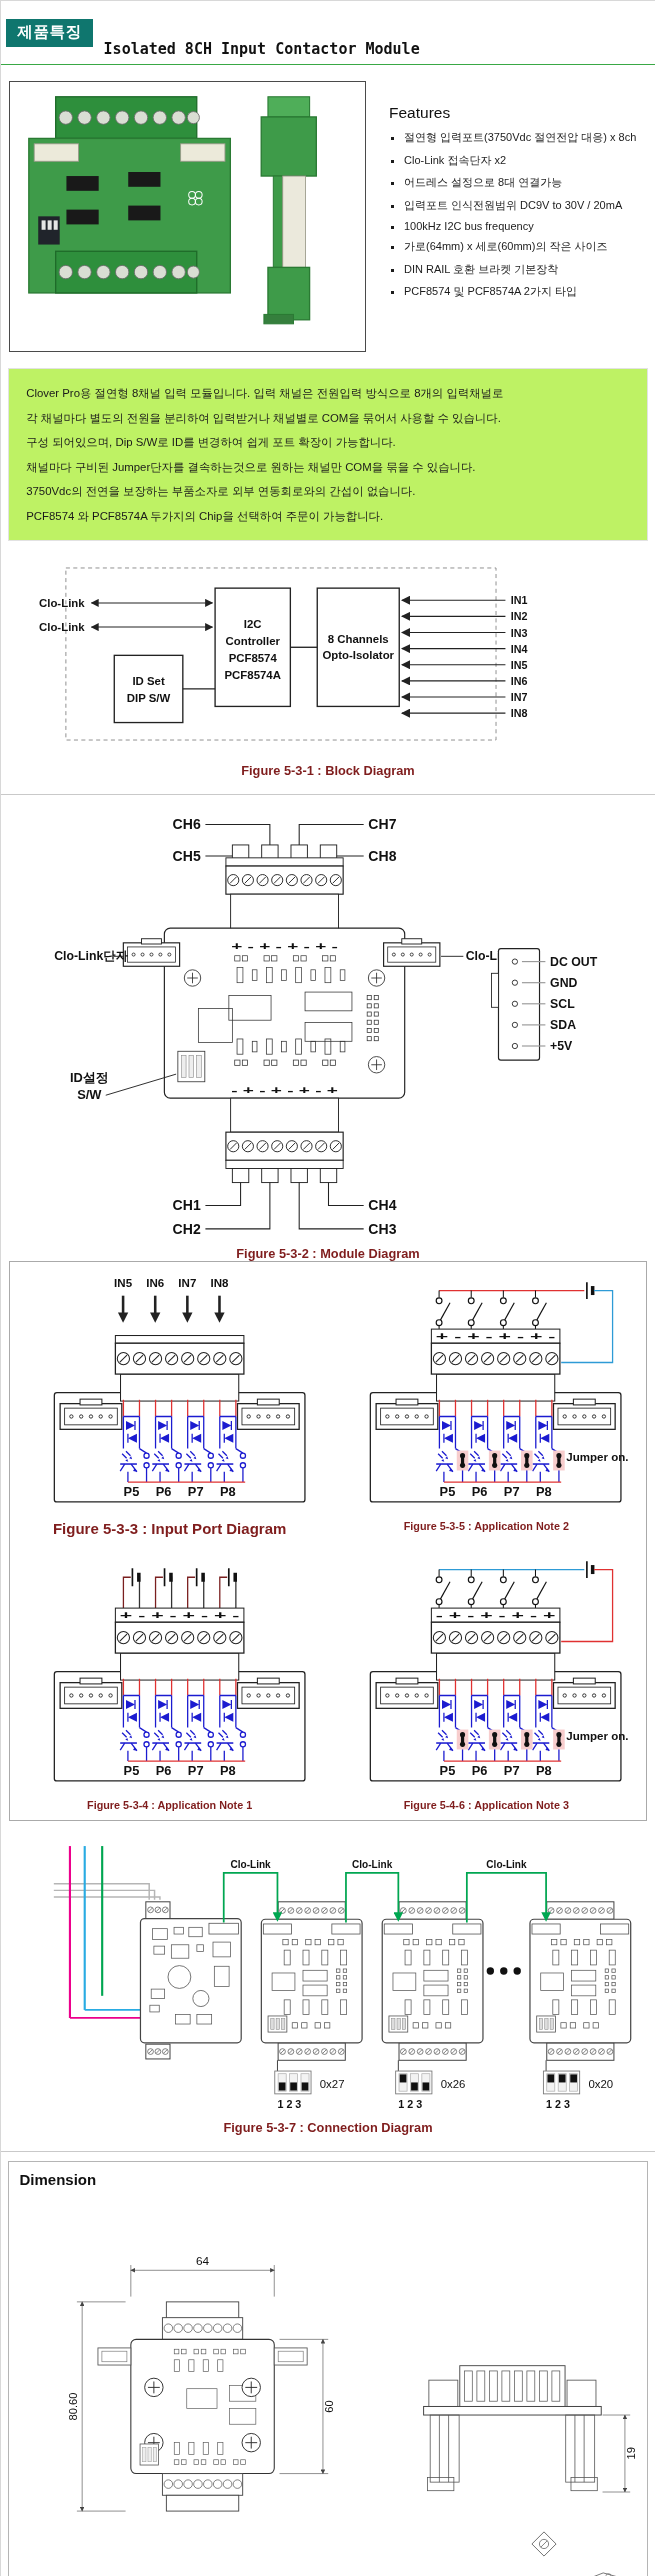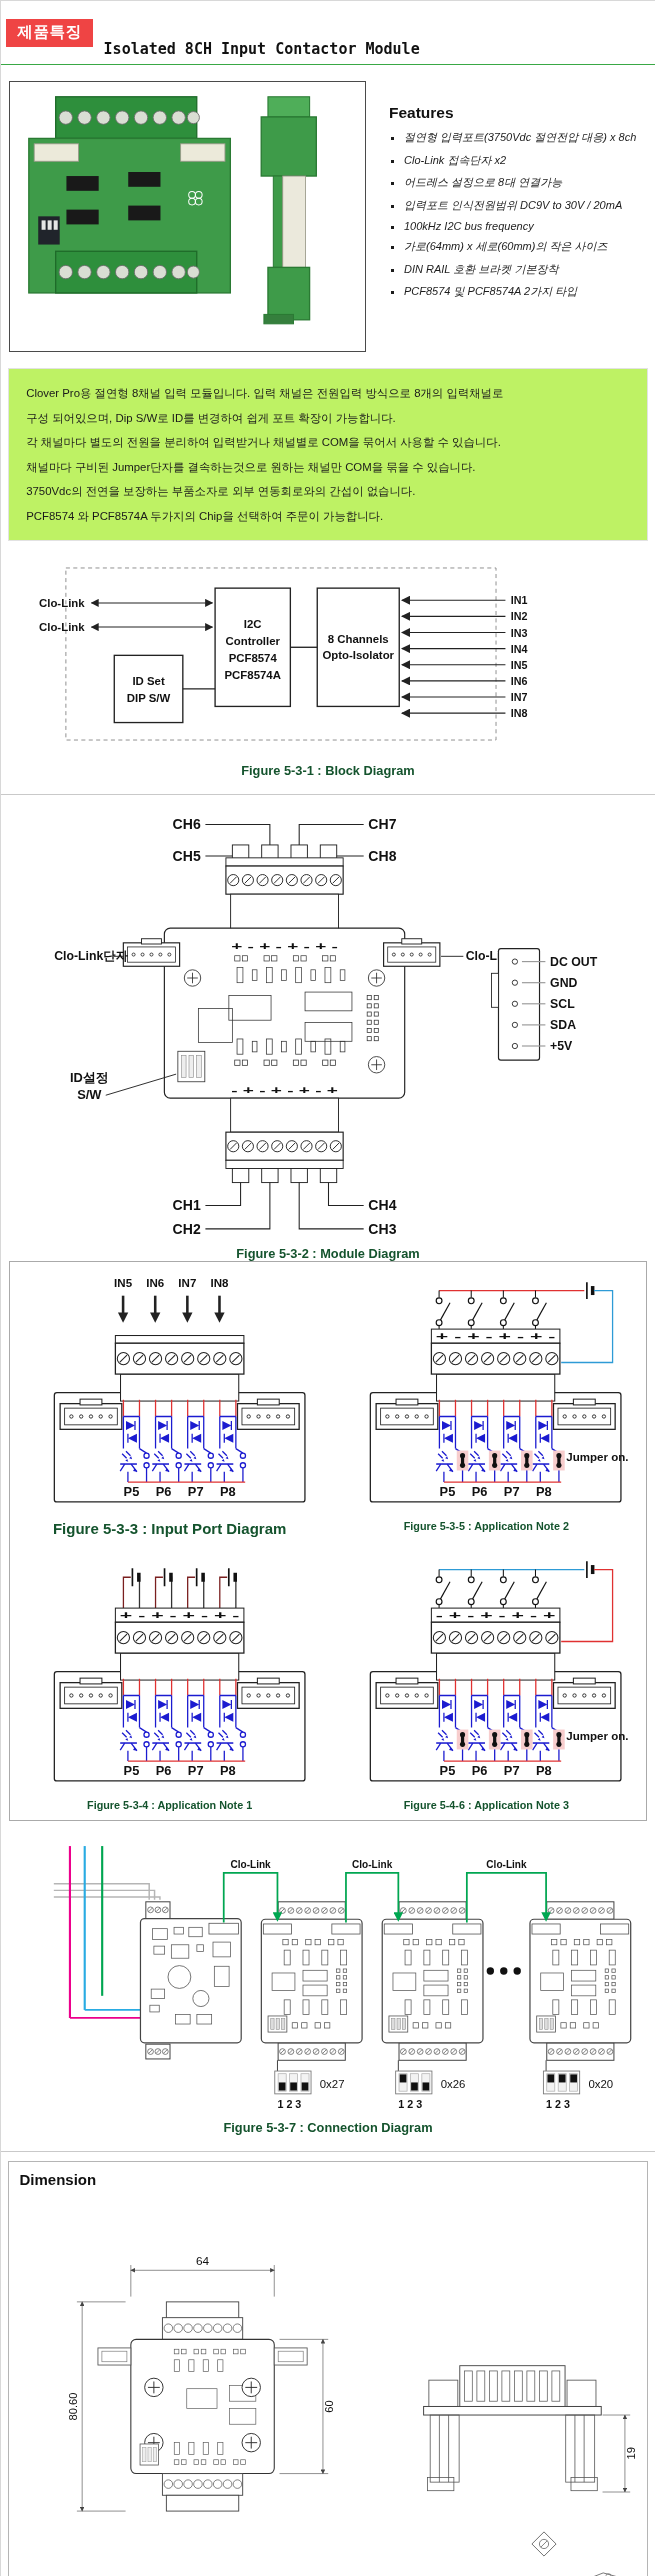--- a/index.html
+++ b/index.html
@@ -1,30 +1,30 @@
 <!DOCTYPE html>
 <html style="font-size:10.8px"><head>
 <meta charset="utf-8">
 <style>
   html,body{margin:0;padding:0;background:#fff;}
   .page{width:656px;min-height:2576px;box-sizing:border-box;border:0.7px solid #d8d8d8;
         font-family:"Liberation Sans",sans-serif;color:#111;background:#fff;padding:4px 0 13.4px;}
   .header{display:flex;align-items:center;gap:10.8px;padding:2.7px 0 6.7px 5.4px;border-bottom:1.3px solid #39A845;}
-  .badge{background:#ef4444;color:#fff;font-weight:bold;font-size:15.5px;padding:3.4px 10.8px;letter-spacing:0.7px;}
+  .badge{background:#0f766e;color:#fff;font-weight:bold;font-size:15.5px;padding:3.4px 10.8px;letter-spacing:0.7px;}
   .title{font-family:"DejaVu Sans Mono",monospace;font-size:15px;font-weight:bold;margin-top:32px;}
   .row1{display:flex;margin:16px 8px 0;}
   .photobox{width:355px;height:269px;border:1.3px solid #4a4a4a;flex:none;background:#fff;}
   .features{margin-left:23px;padding-top:23px;}
-  .features h3{font-size:15.5px;margin:0 0 8px;font-weight:bold;}
-  .features ul{list-style:square;margin:0;padding-left:15px;font-style:italic;}
+  .features h3{font-size:15.5px;margin:0 0 8px;font-weight:normal;}
+  .features ul{list-style:square;margin:0;padding-left:15px;}
   .features li{font-size:11px;margin:7.4px 0;color:#1c1c1c;}
   .desc{background:#bef264;border:0.7px solid #e2e2e2;margin:16px 6.7px 0;padding:12px 17.5px;}
   .desc p{margin:0;font-size:11.4px;line-height:2.15;color:#1a1a1a;}
   .figwrap{text-align:center;}
-  .cap{text-align:center;font-weight:bold;font-size:12.8px;color:#14532d;margin:5.4px 0 0;}
+  .cap{text-align:center;font-weight:bold;font-size:12.8px;color:#7f1d1d;margin:5.4px 0 0;}
   .divider{border:none;border-top:0.7px solid #c9c9c9;margin:16px 0 6.7px;}
   .notebox{border:0.7px solid #8a8a8a;margin:19px 8px 13.4px;padding:10px 13.4px;font-size:11px;color:#1a1a1a;}
   .figbox{border:0.7px solid #aaa;margin:0 8px;padding:5.4px 1.3px 9.4px;
           display:grid;grid-template-columns:1fr 1fr;justify-items:center;row-gap:9.4px;}
   .conn{margin-top:17.5px;text-align:center;}
   .dimbox{border:0.7px solid #b5b5b5;margin:9.4px 6.7px 0;padding:8px 10.8px 5.4px;}
   .dimbox h2{margin:1.3px 0 2.7px;font-size:15px;font-weight:bold;}
   svg text{font-family:"Liberation Sans",sans-serif;fill:#111;}
 </style>
 </head>
@@ -313,22 +313,22 @@
         <li>100kHz I2C bus frequency</li>
         <li>가로(64mm) x 세로(60mm)의 작은 사이즈</li>
         <li>DIN RAIL 호환 브라켓 기본장착</li>
         <li>PCF8574 및 PCF8574A 2가지 타입</li>
       </ul>
     </div>
   </div>
 
   <div class="desc">
     <p>Clover Pro용 절연형 8채널 입력 모듈입니다.  입력 채널은 전원입력 방식으로 8개의 입력채널로</p>
+    <p>각 채널마다 별도의 전원을 분리하여 입력받거나 채널별로 COM을 묶어서 사용할 수 있습니다.</p>
     <p>구성 되어있으며, Dip S/W로 ID를 변경하여 쉽게 포트 확장이 가능합니다.</p>
-    <p>각 채널마다 별도의 전원을 분리하여 입력받거나 채널별로 COM을 묶어서 사용할 수 있습니다.</p>
     <p>채널마다 구비된 Jumper단자를 결속하는것으로  원하는 채널만 COM을 묶을 수 있습니다.</p>
     <p>3750Vdc의 전연을 보장하는 부품소자로 외부 연동회로와의 간섭이 없습니다.</p>
     <p>PCF8574 와 PCF8574A 두가지의 Chip을 선택하여 주문이 가능합니다.</p>
   </div>
 
   <div class="figwrap" style="margin-top:12px">
     <svg width="578" height="202" viewBox="0 0 860 300">
       <rect x="40" y="22" width="640" height="256" fill="none" stroke="#8a8a8a" stroke-width="1.4" stroke-dasharray="6 5"></rect>
       <text x="0" y="80" font-size="17" font-weight="600">Clo-Link</text>
       <line x1="78" y1="74" x2="258" y2="74" stroke="#222" stroke-width="1.5" marker-start="url(#mA)" marker-end="url(#mA)"></line>

